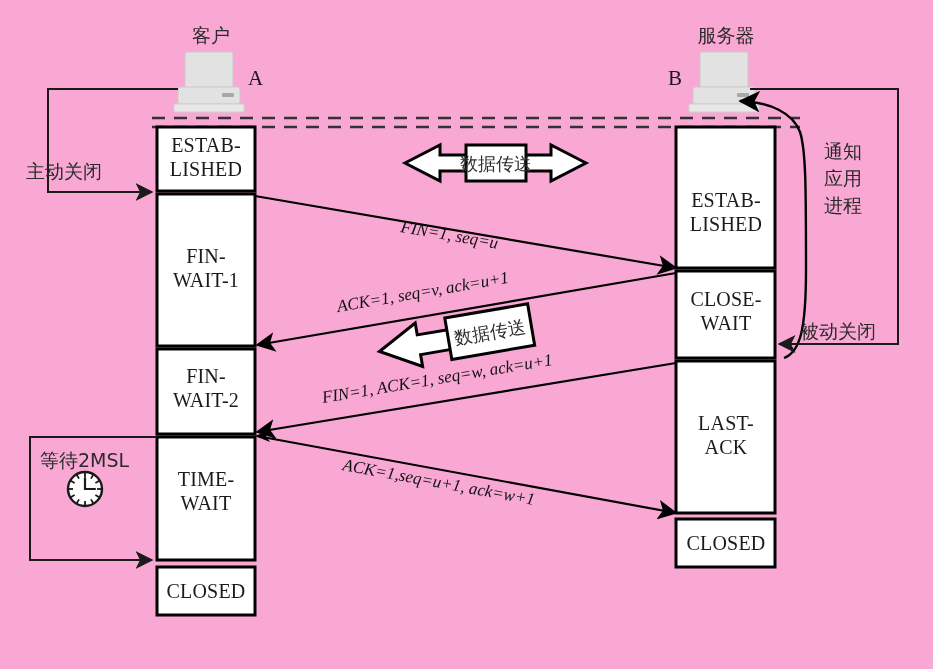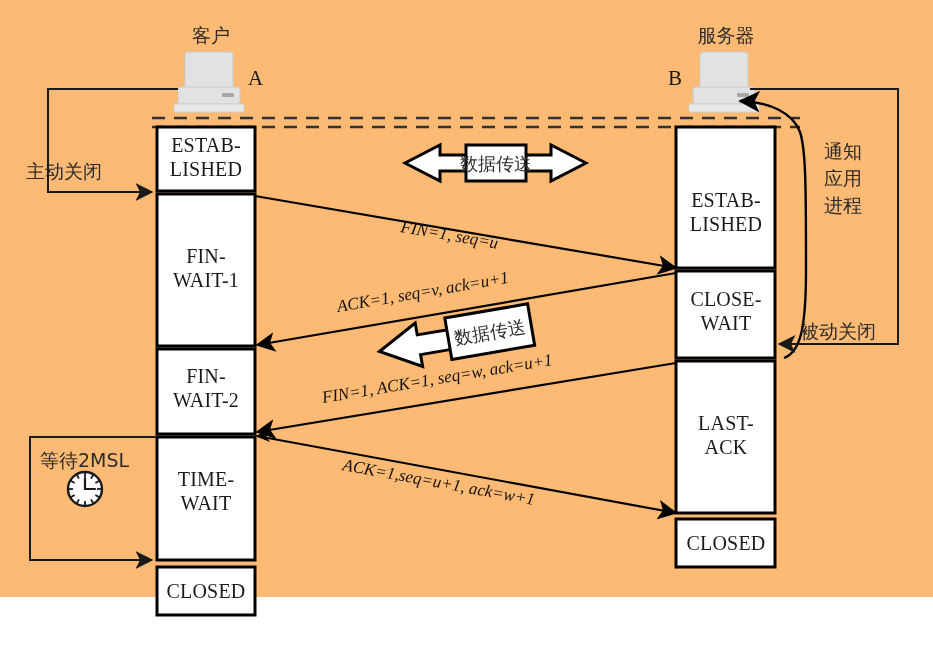--- a/index.html
+++ b/index.html
@@ -10,22 +10,22 @@
   body {
     width: 933px;
     height: 669px;
     font-family: "Liberation Serif", "DejaVu Serif", serif;
     color: #1a1a1a;
     overflow: hidden;
   }
   #stage {
     position: relative;
     width: 933px;
-    height: 597px;
-    background: #fdba74;
+    height: 669px;
+    background: #f9a8d4;
   }
   #diagram {
     position: absolute;
     left: 0;
     top: 0;
     width: 933px;
     height: 669px;
   }
   .svg-text {
     font-family: "Liberation Serif", "DejaVu Serif", serif;

